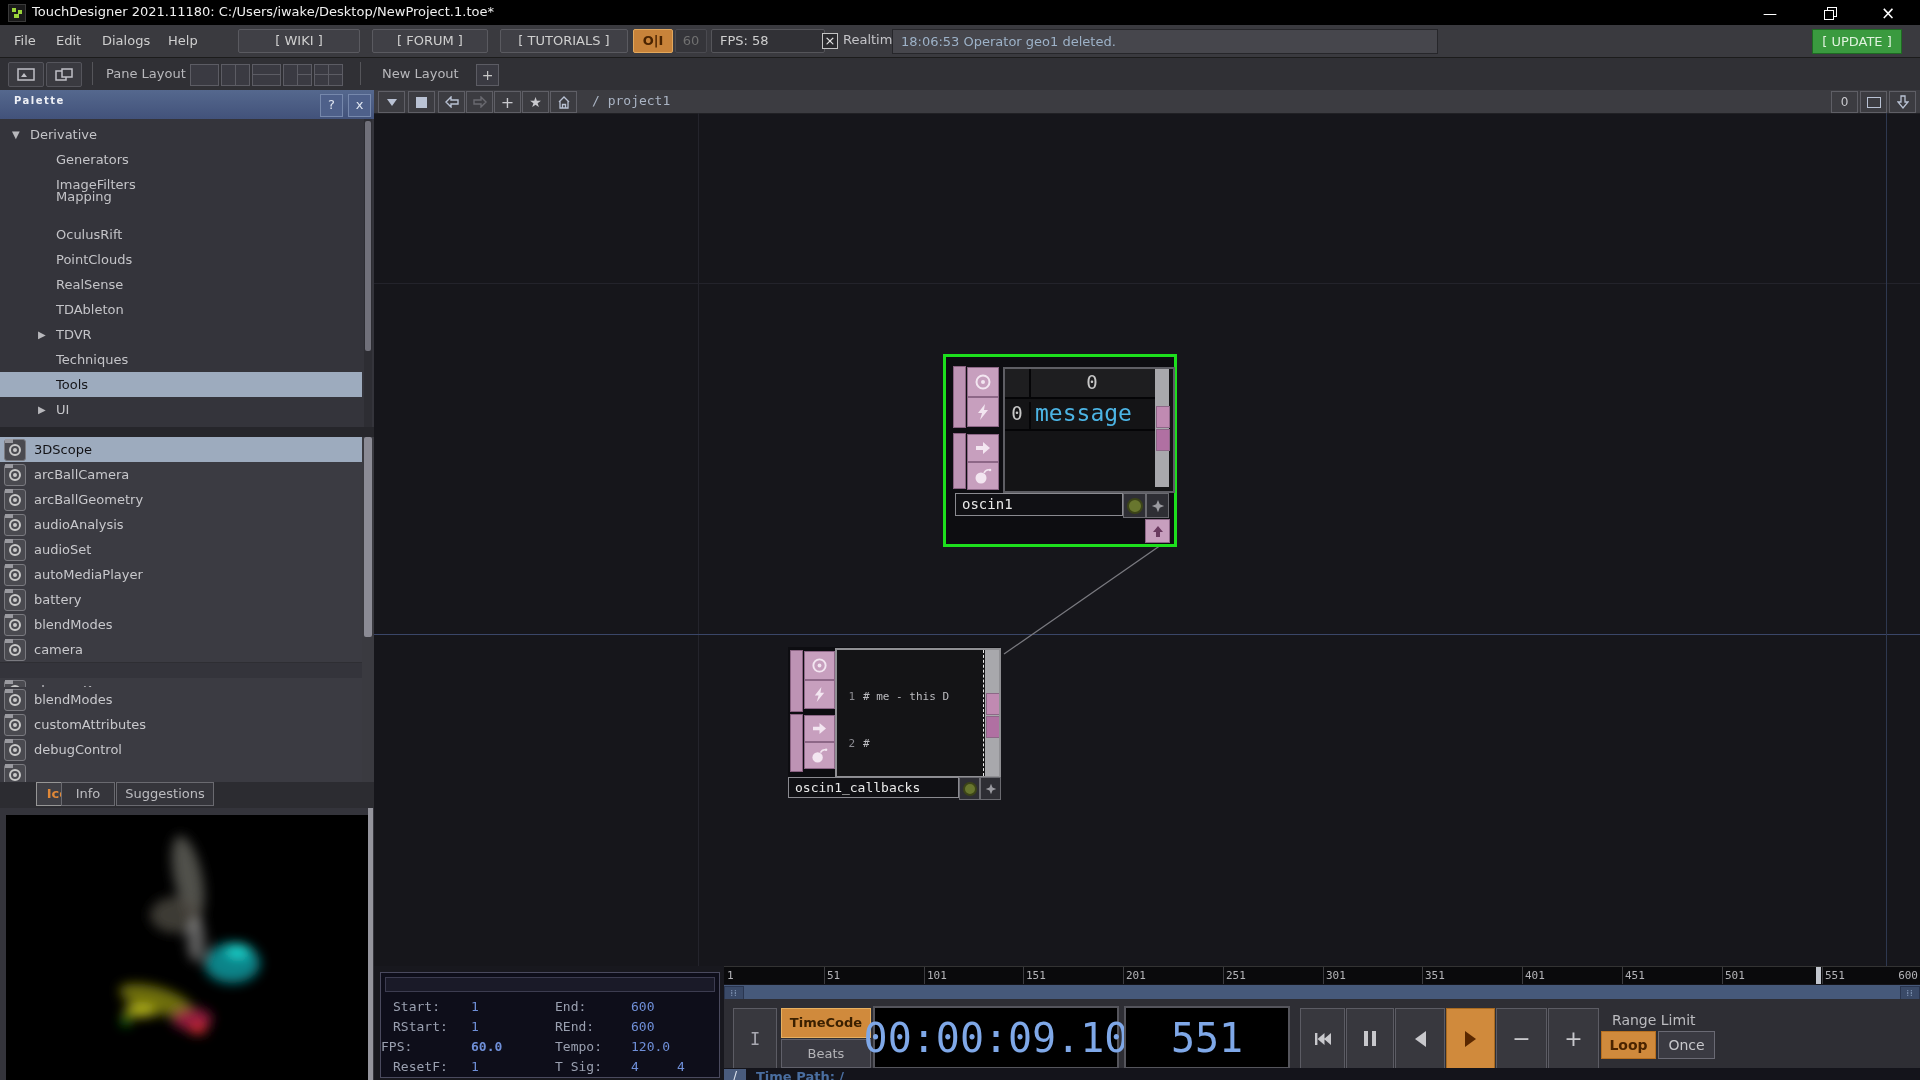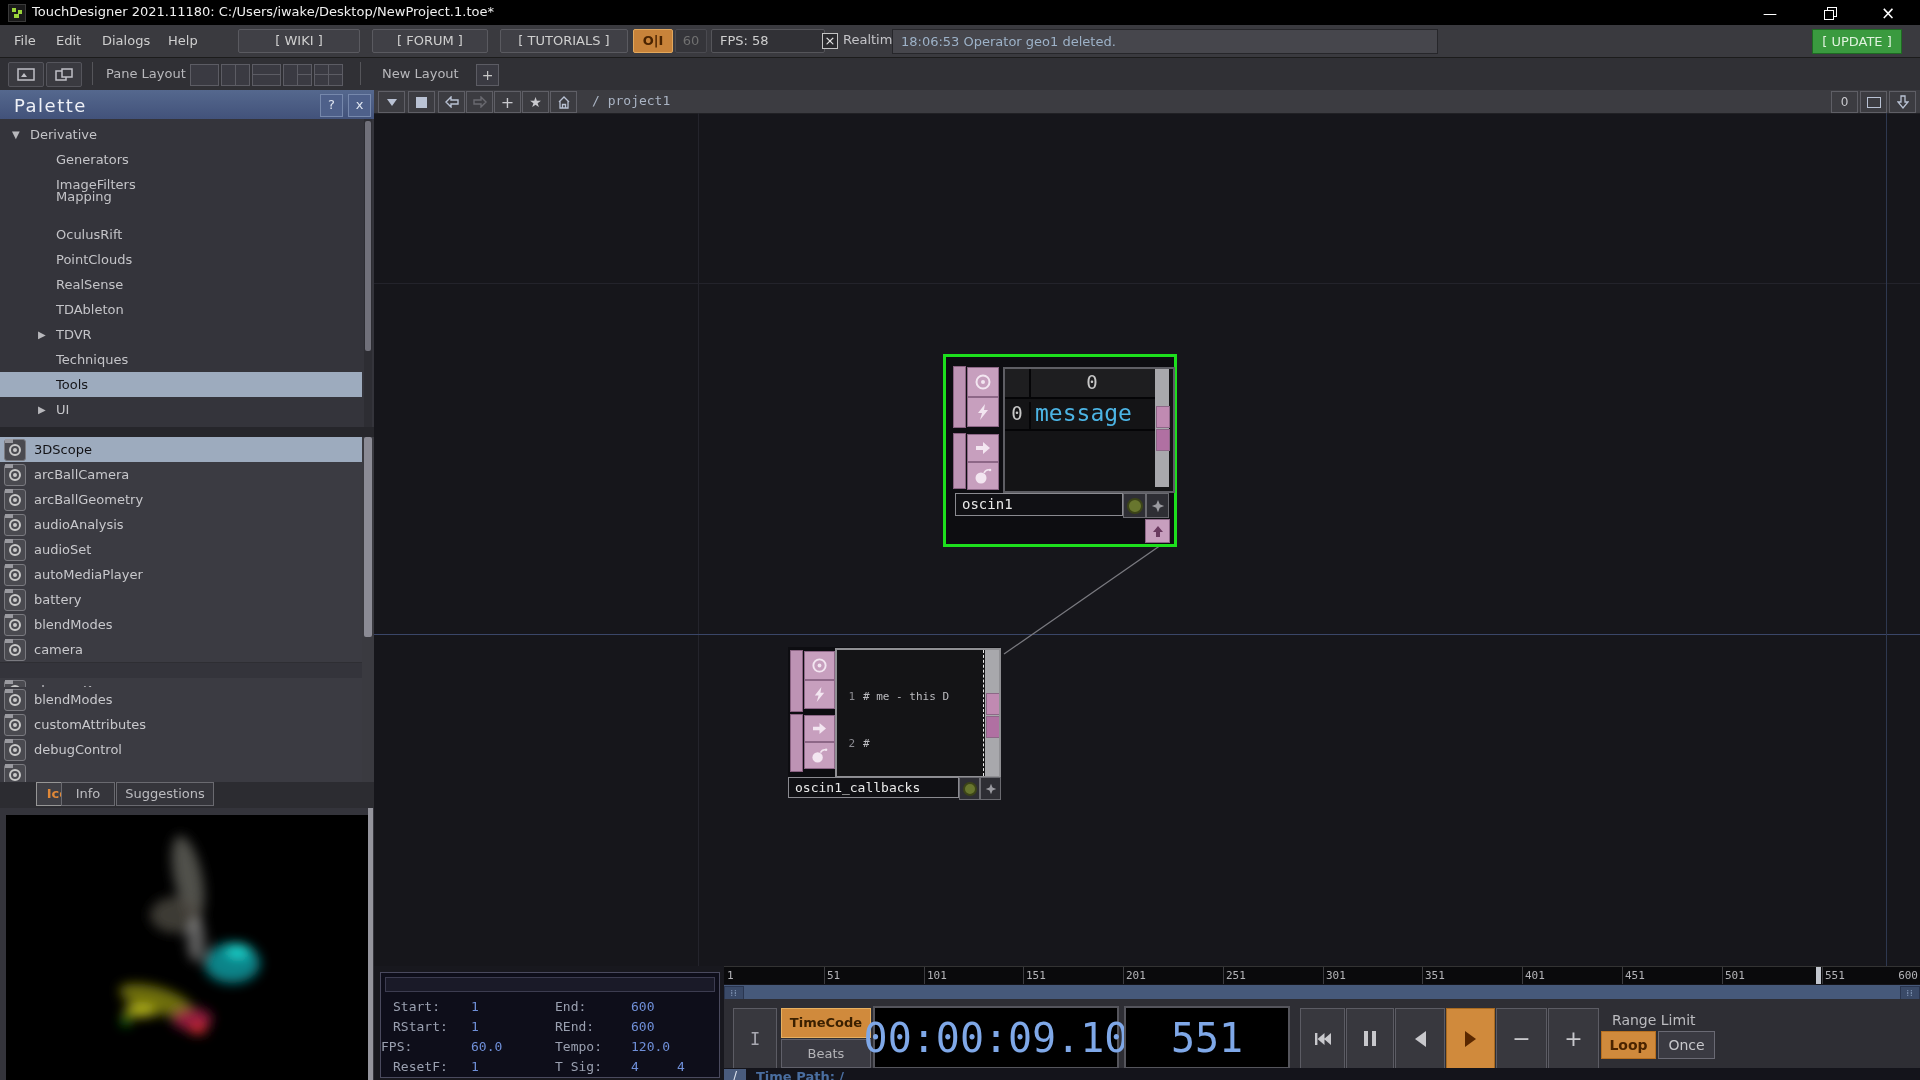--- a/index.html
+++ b/index.html
@@ -37,21 +37,21 @@
   .vsep{top:4px;width:1px;height:23px;background:#55555a;}
   .preset{top:6px;width:27px;height:20px;background:#3a3a42;border:1px solid #5c5c64;}
   .preset i{position:absolute;background:#5c5c64;}
   #newlayout-plus{left:476px;top:6px;width:21px;height:20px;background:#3a3a42;border:1px solid #5c5c64;
     text-align:center;line-height:20px;color:#c8c8c8;font-size:14px;}
 
   
   #palette{left:0;top:90px;width:374px;height:990px;background:#34343b;}
   #palette-header{left:0;top:0;width:374px;height:29px;background:linear-gradient(#55688e,#42527a);
     border-bottom:1px solid #20242e;}
-  #palette-title{left:14px;top:5px;font-size:18px;font-weight:normal;color:#eef0f6;letter-spacing:1.5px;}
+  #palette-title{left:14px;top:5px;font-size:10px;font-weight:bold;color:#eef0f6;letter-spacing:1.5px;}
   .ph-btn{top:4px;width:21px;height:21px;background:#4e608a;border:1px solid #76central;border:1px solid #7688ac;
     color:#dfe5f0;text-align:center;line-height:20px;font-size:13px;}
   .tree-row{left:0;width:362px;height:25px;line-height:25px;font-size:13px;color:#c4c4c8;}
   .tree-row .arrow{position:absolute;font-size:10px;color:#b8b8bc;top:0;}
   .tree-row.sel{background:#9dabbe;color:#16161a;}
   .list-row{left:0;width:362px;height:25px;line-height:25px;font-size:13px;color:#c8c8cc;
     border-bottom:1px solid #2e2e33;background:#3b3b42;}
   .list-row.sel{background:#9dabbe;color:#121216;}
   .licon{position:absolute;left:4px;top:2px;width:20px;height:20px;background:#4a4a50;border:1px solid #7a7a80;
     border-radius:3px;}
@@ -596,21 +596,21 @@
   </div>
 
   <div id="tinfo" class="abs">
     <div id="tinfo-panel" class="abs">
       <div id="tinfo-topbar" class="abs"></div>
       <span class="f-label" style="left:12px;top:26px;">Start:</span>
       <span class="f-value" style="left:90px;top:26px;">1</span>
       <span class="f-label" style="left:12px;top:46px;">RStart:</span>
       <span class="f-value" style="left:90px;top:46px;">1</span>
       <span class="f-label" style="left:0;top:66px;">FPS:</span>
-      <span class="f-value" style="left:90px;top:66px;">60.0</span>
+      <span class="f-value" style="left:90px;top:66px;font-weight:bold;">60.0</span>
       <span class="f-label" style="left:12px;top:86px;">ResetF:</span>
       <span class="f-value" style="left:90px;top:86px;">1</span>
       <span class="f-label" style="left:174px;top:26px;">End:</span>
       <span class="f-value" style="left:250px;top:26px;">600</span>
       <span class="f-label" style="left:174px;top:46px;">REnd:</span>
       <span class="f-value" style="left:250px;top:46px;">600</span>
       <span class="f-label" style="left:174px;top:66px;">Tempo:</span>
       <span class="f-value" style="left:250px;top:66px;">120.0</span>
       <span class="f-label" style="left:174px;top:86px;">T Sig:</span>
       <span class="f-value" style="left:250px;top:86px;">4</span>

